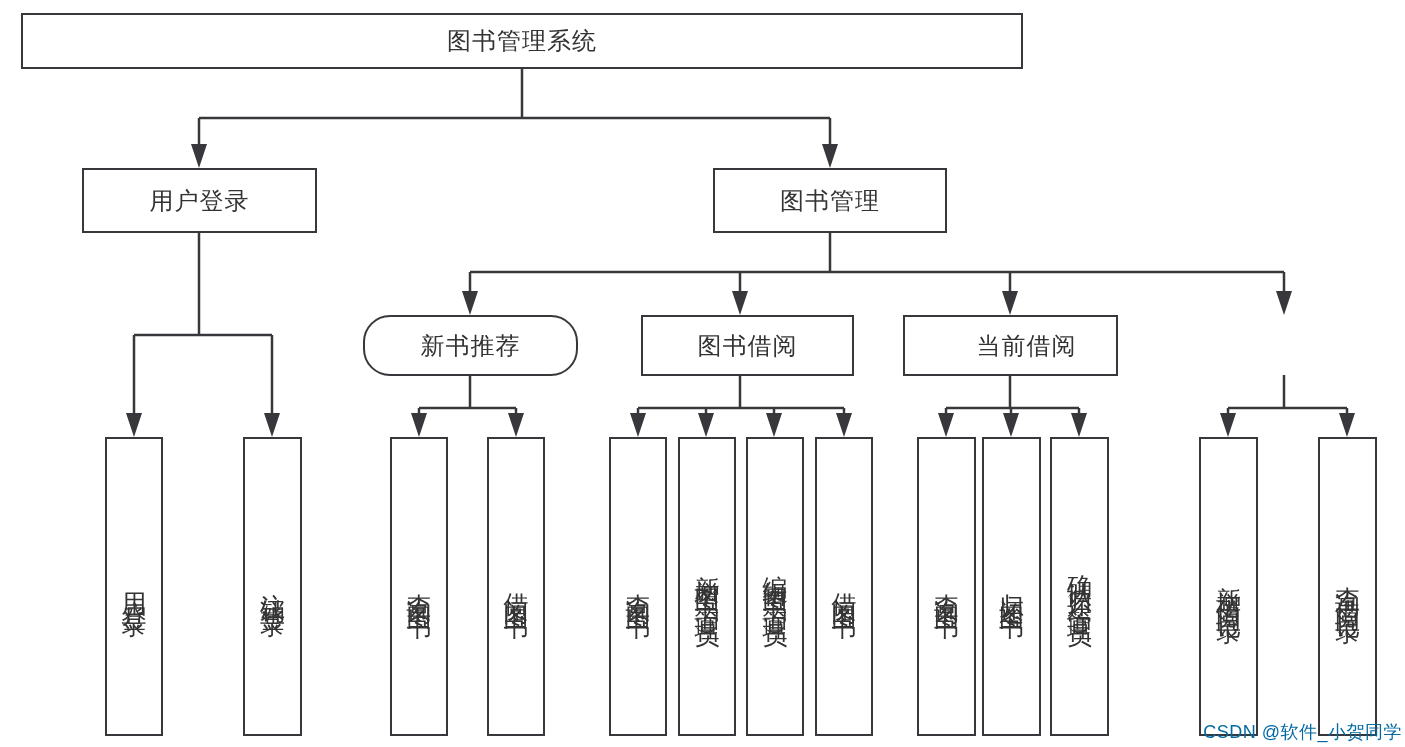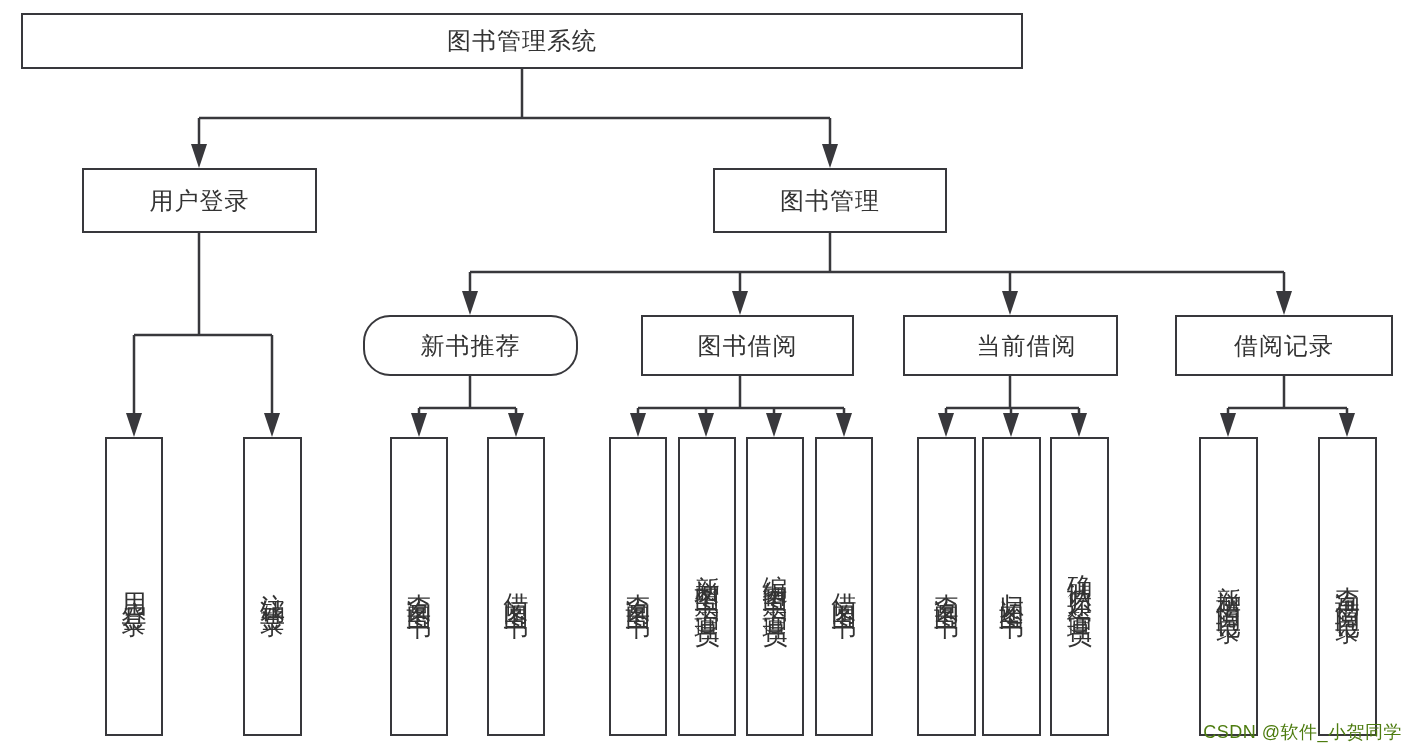--- a/index.html
+++ b/index.html
@@ -41,21 +41,21 @@
     font-size: 25px;
     letter-spacing: 7px;
     line-height: 1;
     overflow: hidden;
   }
   .watermark {
     position: absolute;
     right: 3px;
     bottom: 3px;
     font-size: 18px;
-    color: #4d7c0f;
+    color: #0369a1;
     z-index: 3;
     white-space: nowrap;
     letter-spacing: 0.5px;
   }
   .wire { stroke: #38383c; stroke-width: 2.5; fill: none; }
   .arrowhead { fill: #38383c; stroke: none; }
 </style>
 </head>
 <body>
 
@@ -112,21 +112,20 @@
   </svg>
 
   <div class="node node-h" style="left:21px; top:13px; width:1002px; height:56px;">图书管理系统</div>
 
   <div class="node node-h" style="left:82px; top:168px; width:235px; height:65px;">用户登录</div>
   <div class="node node-h" style="left:713px; top:168px; width:234px; height:65px;">图书管理</div>
 
   <div class="node node-h" style="left:363px; top:315px; width:215px; height:61px;border-radius:27px;">新书推荐</div>
   <div class="node node-h" style="left:633px; top:315px; width:213px; height:61px;margin-left:8px;">图书借阅</div>
   <div class="node node-h" style="left:903px; top:315px; width:215px; height:61px;padding-left:32px;">当前借阅</div>
-  <div class="node node-h" style="left:1175px; top:315px; width:218px; height:61px;">借阅记录</div>
 
   <div class="node node-v" style="left:105px; top:437px; width:58px; height:299px;">用户登录</div>
   <div class="node node-v" style="left:243px; top:437px; width:59px; height:299px;">注销登录</div>
 
   <div class="node node-v" style="left:390px; top:437px; width:58px; height:299px;">查询图书</div>
   <div class="node node-v" style="left:487px; top:437px; width:58px; height:299px;">借阅图书</div>
 
   <div class="node node-v" style="left:609px; top:437px; width:58px; height:299px;">查询图书</div>
   <div class="node node-v" style="left:678px; top:437px; width:58px; height:299px;">新增图书（管理员）</div>
   <div class="node node-v" style="left:746px; top:437px; width:58px; height:299px;">编辑图书（管理员）</div>

